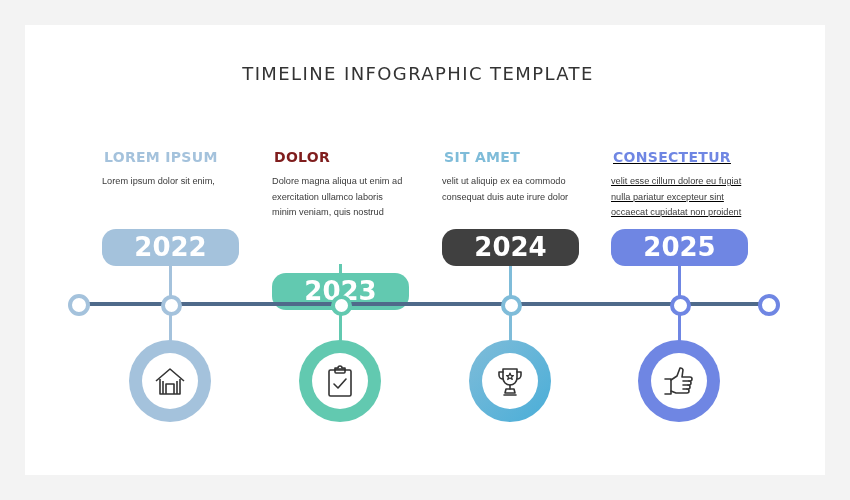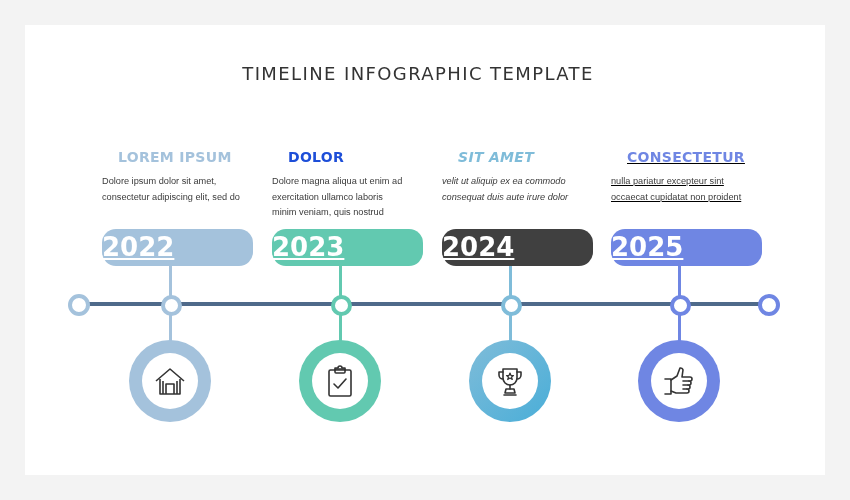--- a/index.html
+++ b/index.html
@@ -1,66 +1,66 @@
 <!DOCTYPE html>
 <html><head>
 <meta charset="utf-8">
 <style>
   html, body { margin:0; padding:0; }
   body { width:850px; height:500px; background:#f3f3f3; position:relative; overflow:hidden; font-family:"DejaVu Sans", sans-serif; }
   .card { position:absolute; left:25px; top:25px; width:800px; height:450px; background:#ffffff; }
   .title { position:absolute; left:0; top:63px; width:836px; text-align:center; font-size:18px; letter-spacing:1.4px; color:#333333; font-weight:normal; }
   .col { position:absolute; top:148px; width:165px; }
-  .heading { font-size:14px; font-weight:bold; letter-spacing:0.3px; margin:0 0 8px 16px; height:18px; line-height:18px; }
+  .heading { font-size:14px; font-weight:bold; letter-spacing:0.3px; margin:0 0 8px 2px; height:18px; line-height:18px; }
   .body-line { font-size:9.2px; color:#3a3a3a; line-height:15.5px; white-space:nowrap; font-family:"Liberation Sans", sans-serif; }
-  .pill { position:absolute; top:229px; width:151px; height:37px; border-radius:14px; color:#ffffff; font-size:26px; font-weight:bold; text-align:left; line-height:37px;text-decoration:underline; }
+  .pill { position:absolute; top:229px; width:137px; height:37px; border-radius:14px; color:#ffffff; font-size:26px; font-weight:bold; text-align:center; line-height:37px; }
   .stem { position:absolute; width:3px; }
   .line { position:absolute; left:79px; top:302px; width:690px; height:4px; background:#4f6a8a; }
   .endnode { position:absolute; width:14px; height:14px; border-radius:50%; background:#fff; top:294px; border:4px solid; }
   .node { position:absolute; width:13px; height:13px; border-radius:50%; background:#fff; top:295px; border:4px solid; }
   .ring { position:absolute; top:340px; width:82px; height:82px; border-radius:50%; }
   .ring-inner { position:absolute; left:13px; top:13px; width:56px; height:56px; border-radius:50%; background:#fff; display:flex; align-items:center; justify-content:center; }
   .ring-inner svg { width:34px; height:34px; }
 </style>
 </head>
 <body>
 
 <div class="card"></div>
 
 <div class="title">TIMELINE INFOGRAPHIC TEMPLATE</div>
 
 <div class="col" style="left:102px;">
   <div class="heading" style="color:#a4c2dc;">LOREM IPSUM</div>
-  <div class="body-line">Dolore ipsum dolor sit amet,</div>
-  <div class="body-line">consectetur adipiscing elit, sed do</div>
+  <div class="body-line">Lorem ipsum dolor sit enim,</div>
 </div>
 <div class="col" style="left:272px;">
-  <div class="heading" style="color:#1d4ed8;">DOLOR</div>
+  <div class="heading" style="color:#7f1d1d;">DOLOR</div>
   <div class="body-line">Dolore magna aliqua ut enim ad</div>
   <div class="body-line">exercitation ullamco laboris</div>
   <div class="body-line">minim veniam, quis nostrud</div>
 </div>
-<div class="col" style="left:442px;font-style:italic;">
+<div class="col" style="left:442px;">
   <div class="heading" style="color:#7fbcd9;">SIT AMET</div>
   <div class="body-line">velit ut aliquip ex ea commodo</div>
   <div class="body-line">consequat duis aute irure dolor</div>
 </div>
 <div class="col" style="left:611px;text-decoration:underline;">
   <div class="heading" style="color:#6f86e3;">CONSECTETUR</div>
+  <div class="body-line">velit esse cillum dolore eu fugiat</div>
   <div class="body-line">nulla pariatur excepteur sint</div>
   <div class="body-line">occaecat cupidatat non proident</div>
 </div>
 
 <div class="stem" style="left:169px; top:264px; height:80px; background:#a4c2dc;"></div>
 <div class="stem" style="left:339px; top:264px; height:80px; background:#62c9b0;"></div>
 <div class="stem" style="left:509px; top:264px; height:80px; background:#7fbcd9;"></div>
 <div class="stem" style="left:678px; top:264px; height:80px; background:#6f86e3;"></div>
 
 <div class="pill" style="left:102px; background:#a4c2dc;">2022</div>
-<div class="pill" style="left:272px; background:#62c9b0;">2023</div>
+<div class="pill" style="left:272px; background:#62c9b0;margin-top:44px;">2023</div>
 <div class="pill" style="left:442px; background:#404040;">2024</div>
 <div class="pill" style="left:611px; background:#6f86e3;">2025</div>
 
 <div class="line"></div>
 
 <div class="endnode" style="left:68px; border-color:#a4c2dc;"></div>
 <div class="endnode" style="left:758px; border-color:#6f86e3;"></div>
 
 <div class="node" style="left:161px; border-color:#a4c2dc;"></div>
 <div class="node" style="left:331px; border-color:#62c9b0;"></div>

